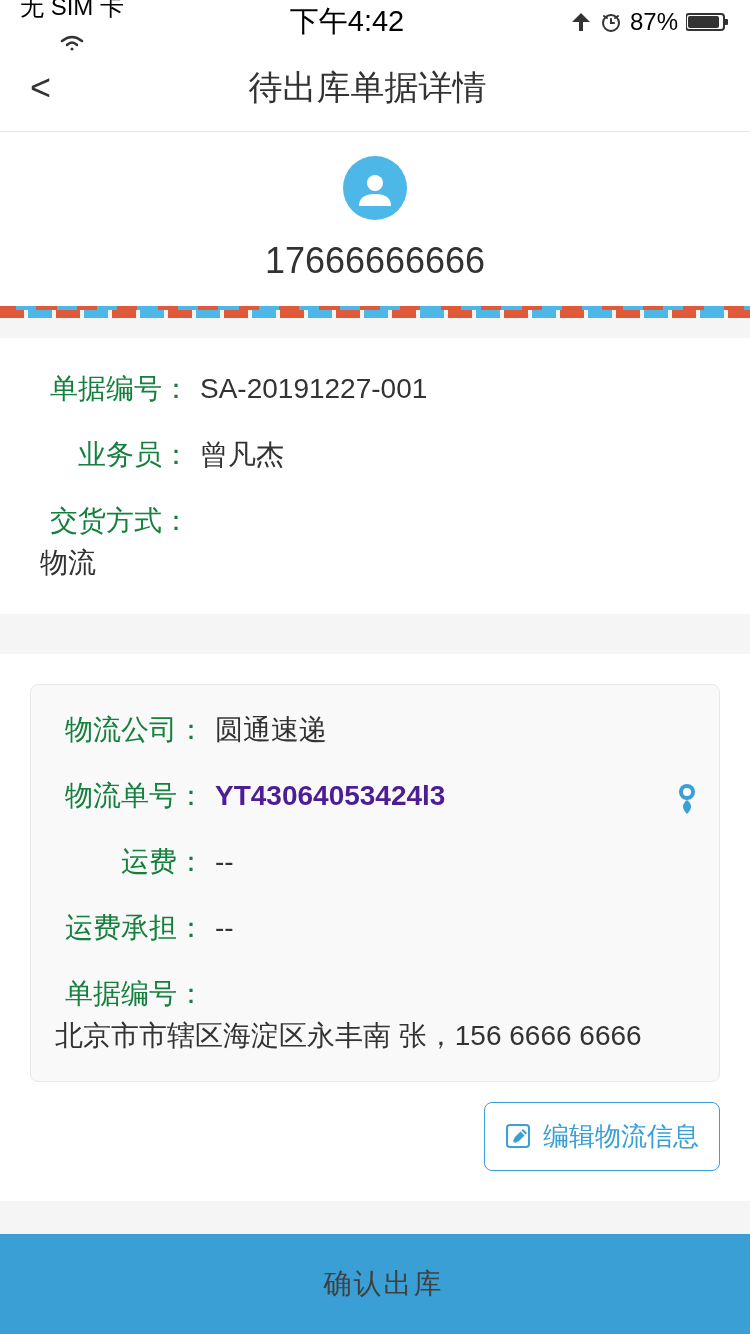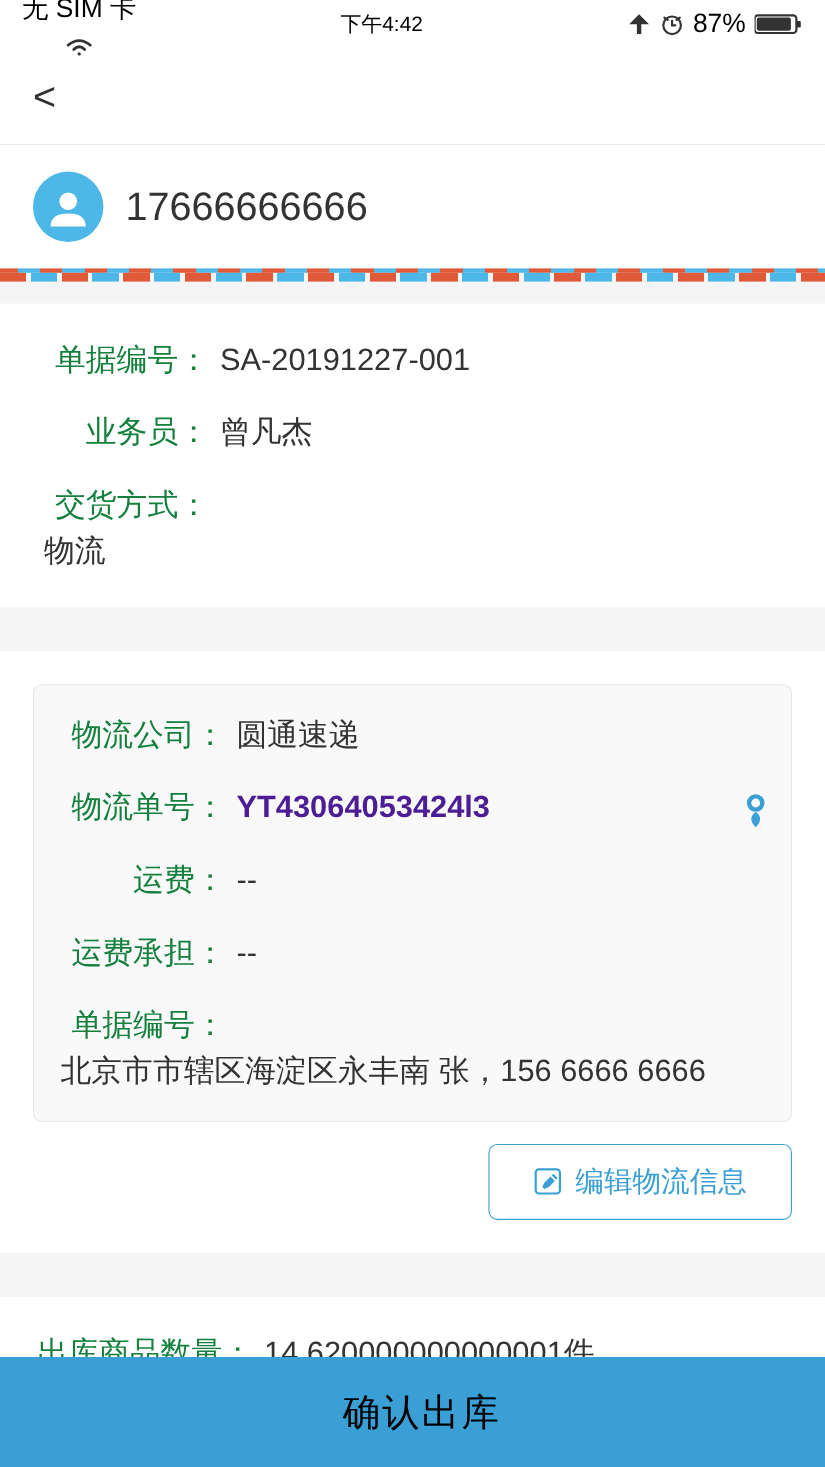--- a/index.html
+++ b/index.html
@@ -57,20 +57,21 @@
       padding: 24px 30px;
       display: flex;
       align-items: center;
       gap: 20px;
       border-bottom: 4px solid transparent;
       border-image: repeating-linear-gradient(
         90deg,
         #e05a3a 0px, #e05a3a 20px,
         #4db8e8 20px, #4db8e8 40px
       ) 4;
+      flex-direction: column;
     }
     .avatar-circle {
       width: 64px;
       height: 64px;
       border-radius: 50%;
       background: #4db8e8;
       display: flex;
       align-items: center;
       justify-content: center;
       flex-shrink: 0;
@@ -149,21 +150,21 @@
     
     .edit-btn {
       display: flex;
       align-items: center;
       justify-content: flex-end;
       margin-top: 20px;
     }
     .btn-outline {
       border: 1px solid #3a9fd5;
       border-radius: 8px;
-      padding: 16px 40px;
+      padding: 16px 20px;
       color: #3a9fd5;
       font-size: 26px;
       display: flex;
       align-items: center;
       gap: 10px;
       background: #fff;
       cursor: pointer;
     }
 
     
@@ -187,22 +188,22 @@
       bottom: 0;
       left: 0;
       width: 750px;
       background: #3a9fd5;
       height: 100px;
       display: flex;
       align-items: center;
       justify-content: center;
     }
     .confirm-btn {
-      color: #000000;
-      font-size: 34px;
+      color: #404040;
+      font-size: 28px;
       font-weight: 500;
       letter-spacing: 2px;
       background: none;
       border: none;
       cursor: pointer;
       margin-left: 17px;
     }
 
     .section-gap {
       height: 20px;
@@ -214,21 +215,21 @@
 
 <div class="status-bar">
   <div class="status-left">
     <span>无 SIM 卡</span>
     <svg width="28" height="20" viewBox="0 0 28 20">
       <path d="M14 16 L14 16" stroke="#333" stroke-width="3" stroke-linecap="round"></path>
       <path d="M9 12 Q14 7 19 12" stroke="#333" stroke-width="2.5" fill="none" stroke-linecap="round"></path>
       <path d="M4 8 Q14 0 24 8" stroke="#333" stroke-width="2.5" fill="none" stroke-linecap="round"></path>
     </svg>
   </div>
-  <div class="status-center" style="font-size:19px;font-weight:500;">下午4:42</div>
+  <div class="status-center" style="font-size:29px;font-weight:500;">下午4:42</div>
   <div class="status-right">
     <svg width="22" height="22" viewBox="0 0 22 22">
       <path d="M11 2 L20 11 L13 11 L13 20 L9 20 L9 11 L2 11 Z" fill="#333"></path>
     </svg>
     <svg width="22" height="22" viewBox="0 0 22 22">
       <circle cx="11" cy="12" r="8" stroke="#333" stroke-width="2" fill="none"></circle>
       <path d="M11 8 L11 12 L14 12" stroke="#333" stroke-width="2" stroke-linecap="round" fill="none"></path>
       <path d="M4 5 L7 7" stroke="#333" stroke-width="2" stroke-linecap="round"></path>
       <path d="M18 5 L15 7" stroke="#333" stroke-width="2" stroke-linecap="round"></path>
     </svg>
@@ -236,20 +237,21 @@
     <svg width="44" height="22" viewBox="0 0 44 22">
       <rect x="0" y="3" width="38" height="16" rx="3" ry="3" stroke="#333" stroke-width="2" fill="none"></rect>
       <rect x="38" y="8" width="4" height="6" rx="1" fill="#333"></rect>
       <rect x="2" y="5" width="31" height="12" rx="2" fill="#333"></rect>
     </svg>
   </div>
 </div>
 
 <div class="nav-bar">
   <span class="nav-back">&lt;</span>
+  <span class="nav-title">待出库单据详情</span>
 </div>
 
 <div class="customer-header">
   <div class="avatar-circle">
     <svg viewBox="0 0 40 40" fill="none">
       <circle cx="20" cy="15" r="8" fill="white"></circle>
       <path d="M4 38 Q4 26 20 26 Q36 26 36 38" fill="white"></path>
     </svg>
   </div>
   <span class="customer-phone">17666666666</span>

